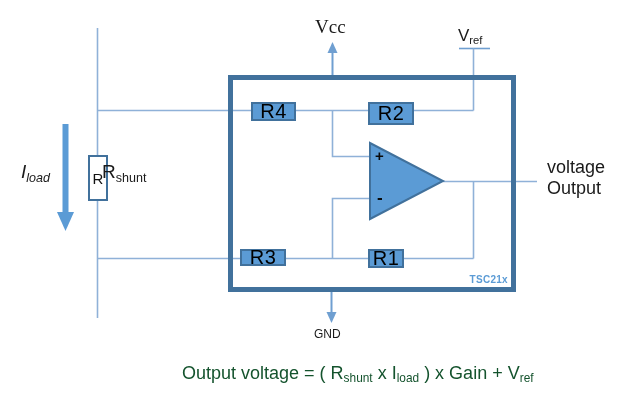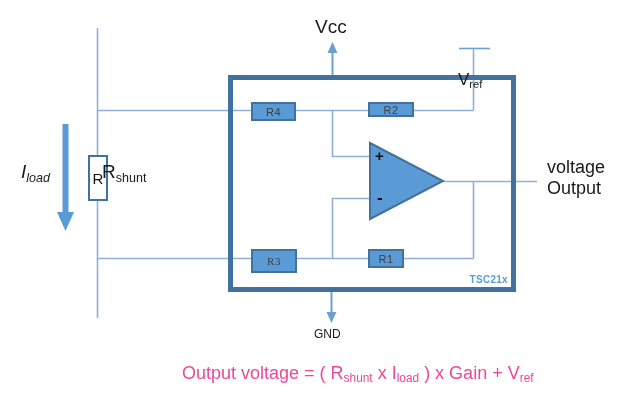--- a/index.html
+++ b/index.html
@@ -24,22 +24,22 @@
   }
   .resistor {
     position: absolute;
     z-index: 2;
     box-sizing: border-box;
     background: #5b9bd5;
     border: 2px solid #41719c;
     display: flex;
     align-items: center;
     justify-content: center;
-    font-size: 11px;
-    color: #404040;
+    font-size: 20px;
+    color: #000000;
     letter-spacing: 0.5px;
   }
   .shunt-box {
     position: absolute;
     z-index: 2;
     box-sizing: border-box;
     background: #ffffff;
     border: 2px solid #41719c;
     display: flex;
     align-items: center;
@@ -81,21 +81,21 @@
     position: absolute;
     z-index: 2;
     font-size: 18px;
     line-height: 21px;
     color: #1a1a1a;
   }
   .formula {
     position: absolute;
     z-index: 2;
     font-size: 18px;
-    color: #ec4899;
+    color: #14532d;
     white-space: nowrap;
   }
 </style>
 </head>
 <body>
 
 <div id="canvas">
 
   <svg id="schematic-svg" viewBox="0 0 638 406" xmlns="http://www.w3.org/2000/svg">
 
@@ -119,32 +119,32 @@
 
     <rect x="62.5" y="124" width="6" height="88" fill="#5b9bd5"></rect>
     <polygon points="57,212 74,212 65.5,231" fill="#5b9bd5"></polygon>
 
     <rect x="230.5" y="77.5" width="283" height="212" fill="none" stroke="#41719c" stroke-width="5"></rect>
 
     <polygon points="370,143 370,219 443,181" fill="#5b9bd5" stroke="#41719c" stroke-width="2"></polygon>
   </svg>
 
   <div class="resistor" style="left:251px; top:102px; width:45px; height:19px;">R4</div>
-  <div class="resistor" style="left:368px; top:102px; width:46px; height:15px;">R2</div>
-  <div class="resistor" style="left:251px; top:249px; width:46px; height:24px;font-family:Liberation Serif, serif;">R3</div>
+  <div class="resistor" style="left:368px; top:102px; width:46px; height:23px;">R2</div>
+  <div class="resistor" style="left:240px; top:249px; width:46px; height:17px;">R3</div>
   <div class="resistor" style="left:368px; top:249px; width:36px; height:19px;">R1</div>
 
   <div class="shunt-box" style="left:88px; top:155px; width:20px; height:46px;">R</div>
 
   <div class="opamp-sign" style="left:375px; top:147px; font-size:15px;">+</div>
   <div class="opamp-sign" style="left:377px; top:188px; font-size:17px;">-</div>
 
-  <div class="lbl" style="left:315px; top:16px;">Vcc</div>
+  <div class="lbl" style="left:315px; top:16px;font-family:Liberation Serif, serif;">Vcc</div>
 
-  <div class="lbl" style="left:458px; top:26px; font-size:17px;margin-top:44px;"><span>V</span><sub>ref</sub></div>
+  <div class="lbl" style="left:458px; top:26px; font-size:17px;"><span>V</span><sub>ref</sub></div>
 
   <div class="lbl" style="left:21px; top:161px;font-style:italic;"><span>I</span><sub>load</sub></div>
 
   <div class="lbl" style="left:102px; top:161px;"><span>R</span><sub>shunt</sub></div>
 
   <div class="output-label" style="left:547px; top:157px;">
     <div>voltage</div>
     <div>Output</div>
   </div>
 

